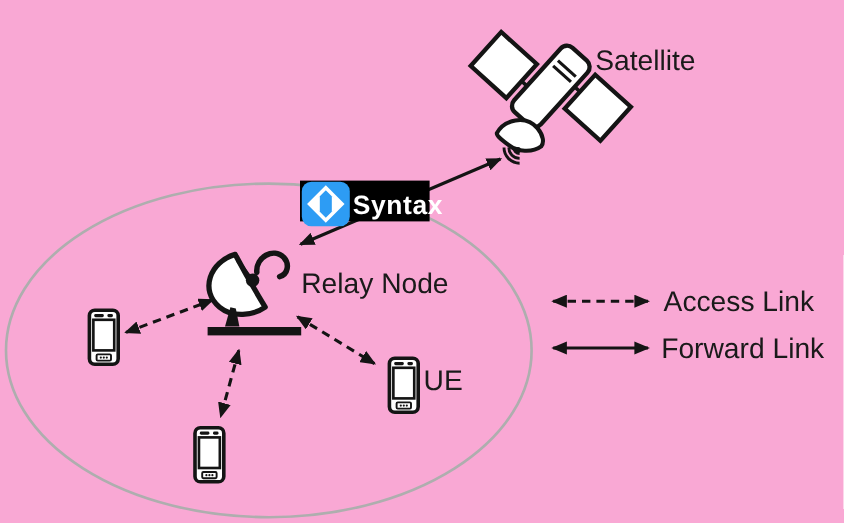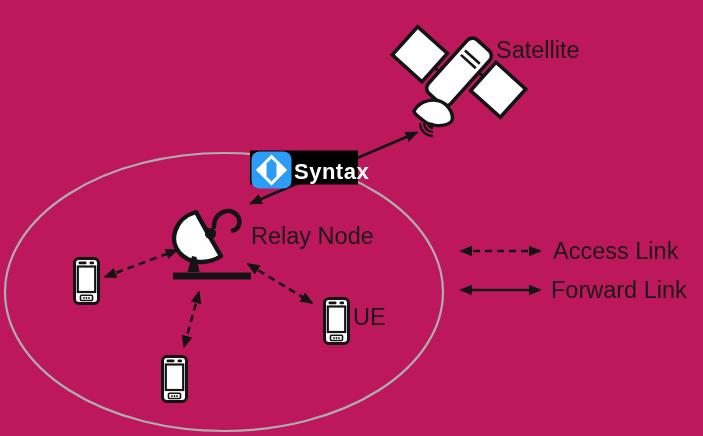--- a/index.html
+++ b/index.html
@@ -1,17 +1,17 @@
 <!DOCTYPE html>
 <html><head>
 <meta charset="utf-8">
 <style>
   html,body{margin:0;padding:0;background:#fff;}
   .stage{
-    position:relative;width:703px;height:436px;background:#be185d;
+    position:relative;width:703px;height:436px;background:#f9a8d4;
     font-family:"Liberation Sans",sans-serif;overflow:hidden;
   }
   svg text{
     font-family:"Liberation Sans","DejaVu Sans",sans-serif;
     font-size:23.5px;fill:#1a1a1a;
   }
   svg text.wm{
     font-size:22px;font-weight:bold;fill:#ffffff;letter-spacing:0.5px;
   }
 </style>

